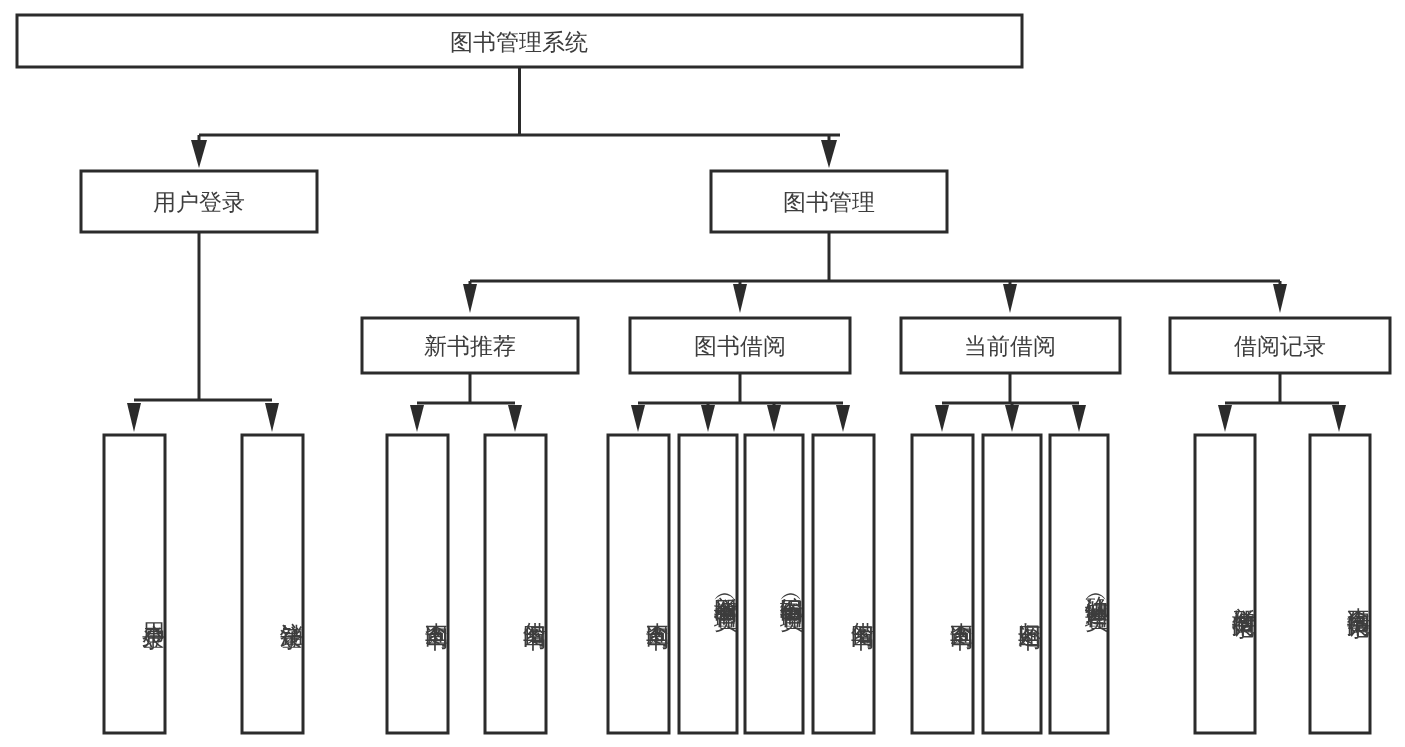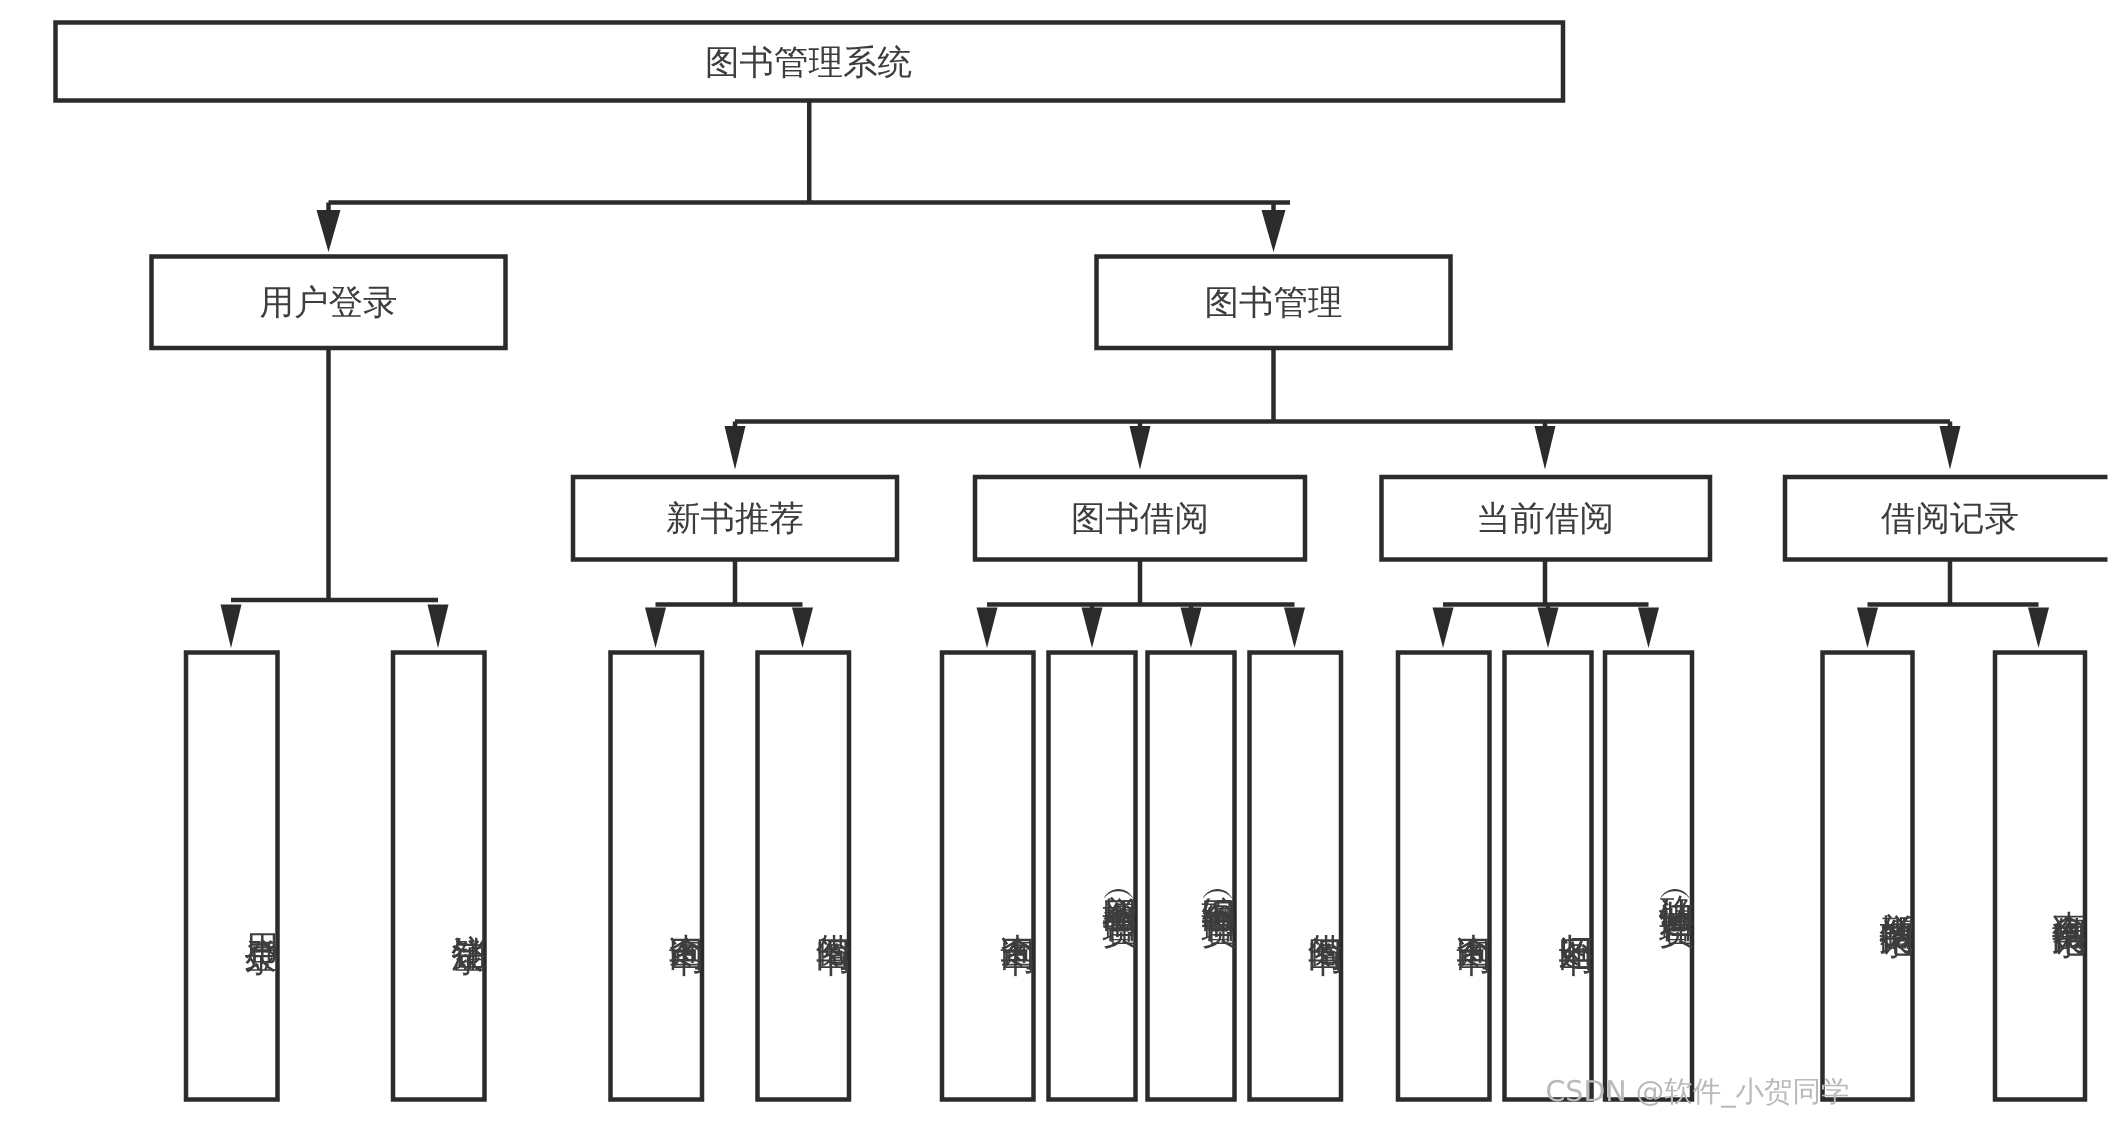--- a/index.html
+++ b/index.html
@@ -11,21 +11,20 @@
     width: 1405px;
     height: 747px;
     font-family: "DejaVu Sans", "Liberation Sans", sans-serif;
     overflow: hidden;
   }
   #diagram-root {
     position: relative;
     width: 1223px;
     height: 747px;
     background: #ffffff;
-    margin-left: 20px;
   }
   svg#tree-svg {
     position: absolute;
     left: 0;
     top: 0;
     width: 1405px;
     height: 747px;
   }
   .node-box {
     fill: #ffffff;
@@ -199,15 +198,14 @@
   <div class="leaf-label-wrap" style="left:608px; top:488px; width:61px; height:240px;">查询图书</div>
   <div class="leaf-label-wrap" style="left:679px; top:443px; width:58px; height:288px;">新增图书（管理员）</div>
   <div class="leaf-label-wrap" style="left:745px; top:443px; width:58px; height:288px;">编辑图书（管理员）</div>
   <div class="leaf-label-wrap" style="left:813px; top:488px; width:61px; height:240px;">借阅图书</div>
   <div class="leaf-label-wrap" style="left:912px; top:488px; width:61px; height:240px;">查询图书</div>
   <div class="leaf-label-wrap" style="left:983px; top:488px; width:58px; height:240px;">归还图书</div>
   <div class="leaf-label-wrap" style="left:1050px; top:443px; width:58px; height:288px;">确认归还（管理员）</div>
   <div class="leaf-label-wrap" style="left:1195px; top:462px; width:60px; height:266px;">新增借阅记录</div>
   <div class="leaf-label-wrap" style="left:1310px; top:462px; width:60px; height:266px;">查询借阅记录</div>
 
-  <div id="watermark">CSDN @软件_小贺同学</div>
 
 </div>
 
 </body></html>

